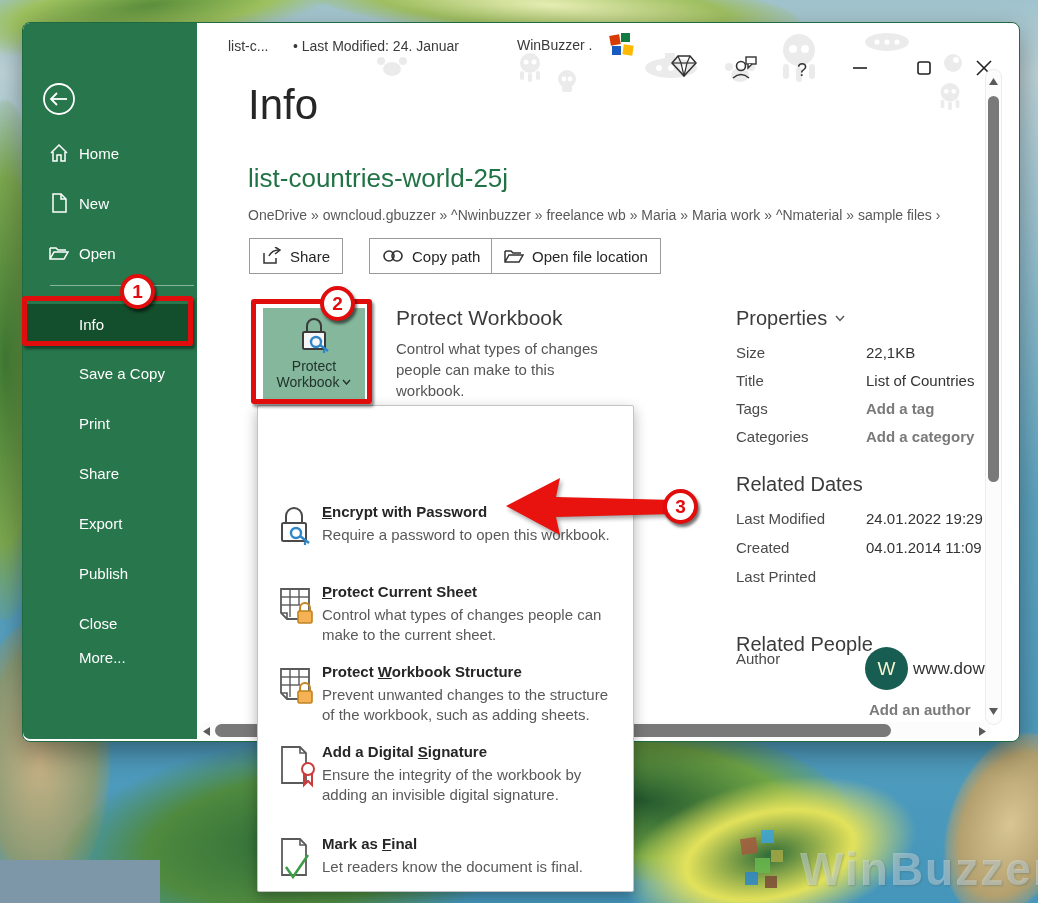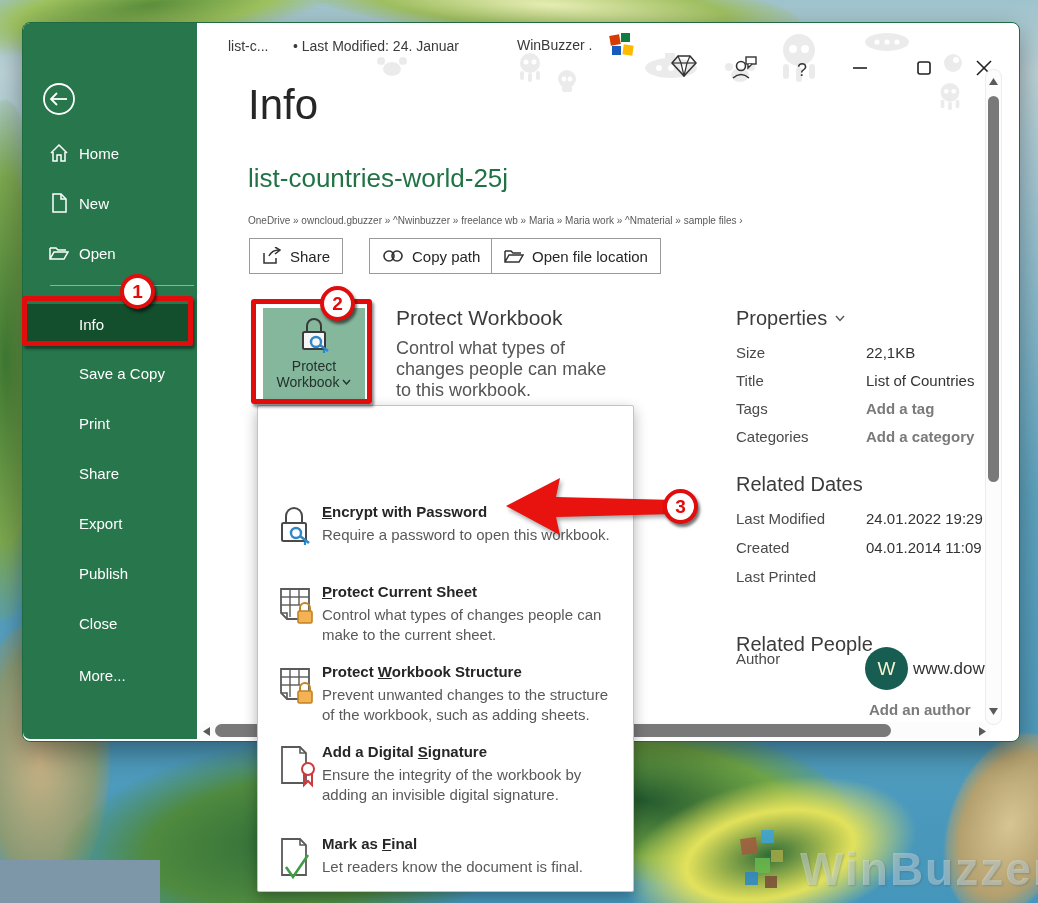--- a/index.html
+++ b/index.html
@@ -25,21 +25,21 @@
   .badge{position:absolute;width:27px;height:27px;border-radius:50%;background:#fff;border:4px solid #e10c0c;
     color:#e10c0c;font-weight:bold;font-size:19px;display:flex;align-items:center;justify-content:center;
     box-shadow:2px 3px 3px rgba(0,0,0,.55);z-index:60;}
   
   .tb-text{position:absolute;font-size:14px;color:#3a3a3a;white-space:nowrap;}
   .tb-ctl{position:absolute;width:30px;height:30px;display:flex;align-items:center;justify-content:center;}
   .decor{position:absolute;opacity:.5;}
   
   .page-title{position:absolute;left:225px;top:58px;font-size:42px;font-weight:300;color:#262626;}
   .file-name{position:absolute;left:225px;top:140px;font-size:26px;font-weight:400;color:#217346;}
-  .breadcrumb{position:absolute;left:225px;top:192px;font-size:10px;color:#595959;white-space:nowrap;}
+  .breadcrumb{position:absolute;left:225px;top:184px;font-size:14px;color:#595959;white-space:nowrap;}
   .action-btn{position:absolute;top:215px;height:34px;border:1px solid #9a9a9a;background:#fff;
     display:flex;align-items:center;gap:8px;padding:0 12px;font-size:15px;color:#262626;}
   .protect-btn{position:absolute;left:240px;top:285px;width:102px;height:92px;background:#85b79d;
     display:flex;flex-direction:column;align-items:center;justify-content:flex-start;color:#21332a;font-size:14px;}
   .sect-head{font-size:20px;font-weight:400;color:#3b3b3b;}
   .prop-label{position:absolute;left:713px;font-size:15px;color:#4a4a4a;}
   .prop-value{position:absolute;left:843px;font-size:15px;color:#333;}
   .placeholder{color:#7a7a7a;font-weight:bold;}
   
   .dropdown{position:absolute;left:257px;top:405px;width:375px;height:485px;background:#fff;
@@ -242,21 +242,21 @@
         </div>
       <div class="side-item" style="top:484px;">
           <span class="lbl">Export</span>
         </div>
       <div class="side-item" style="top:534px;">
           <span class="lbl">Publish</span>
         </div>
       <div class="side-item" style="top:584px;">
           <span class="lbl">Close</span>
         </div>
-      <div class="side-item" style="top:636px;text-decoration:underline;">
+      <div class="side-item" style="top:618px;text-decoration:underline;">
           <span class="lbl">More...</span>
         </div>
     </div>
 
     <div class="page-title">Info</div>
     <div class="file-name">list-countries-world-25j</div>
     <div class="breadcrumb">OneDrive » owncloud.gbuzzer » ^Nwinbuzzer » freelance wb » Maria » Maria work » ^Nmaterial » sample files ›</div>
 
     <div class="action-btn" style="left:226px;">
       <svg width="20" height="18" viewBox="0 0 20 18">
@@ -292,21 +292,21 @@
       <span style="margin-top:2px;">Protect</span>
       <span style="display:flex;align-items:center;gap:3px;">
         <span>Workbook</span>
         <svg width="9" height="6" viewBox="0 0 9 6">
             <polyline points="1,1 4.5,5 8,1" fill="none" stroke="#21332a" stroke-width="1.4"></polyline>
           </svg>
       </span>
     </div>
 
     <div class="abs sect-head" style="left:373px;top:283px;font-size:21px;">Protect Workbook</div>
-    <div class="abs" style="left:373px;top:315px;width:220px;font-size:18px;color:#555;line-height:21px;">Control what types of changes people can make to this workbook.</div>
+    <div class="abs" style="left:373px;top:315px;width:220px;font-size:15px;color:#555;line-height:21px;">Control what types of changes people can make to this workbook.</div>
 
     <div class="abs" style="left:713px;top:284px;display:flex;align-items:center;gap:8px;">
       <span class="sect-head">Properties</span>
       <svg width="10" height="7" viewBox="0 0 10 7">
           <polyline points="1,1 5,5.5 9,1" fill="none" stroke="#555" stroke-width="1.4"></polyline>
         </svg>
     </div>
     <span class="prop-label" style="top:321px;">Size</span>
     <span class="prop-value" style="top:321px;">22,1KB</span>
     <span class="prop-label" style="top:349px;">Title</span>

